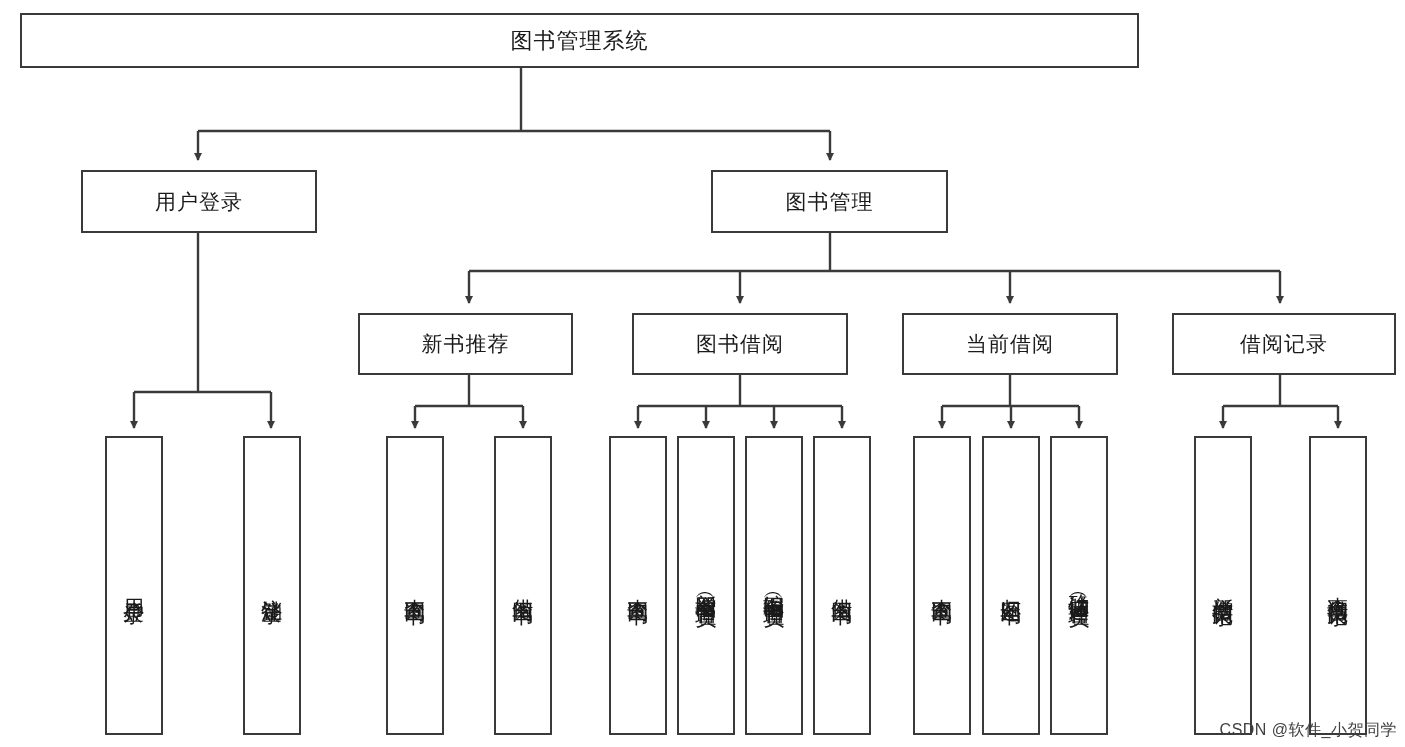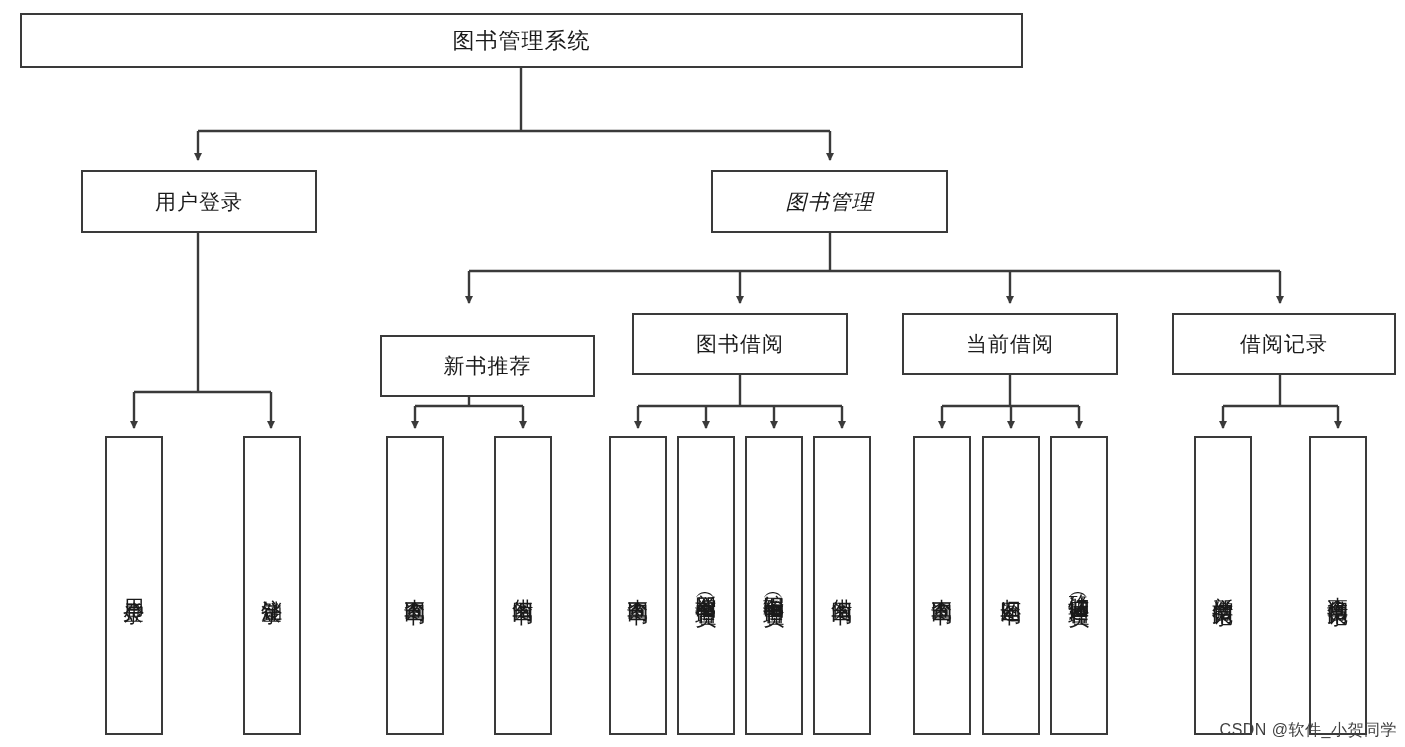--- a/index.html
+++ b/index.html
@@ -115,32 +115,32 @@
       <path d="M1011,406 L1011,428" marker-end="url(#arrow)"></path>
       <path d="M1079,406 L1079,428" marker-end="url(#arrow)"></path>
 
       <path d="M1280,375 L1280,406"></path>
       <path d="M1223,406 L1338,406"></path>
       <path d="M1223,406 L1223,428" marker-end="url(#arrow)"></path>
       <path d="M1338,406 L1338,428" marker-end="url(#arrow)"></path>
     </g>
   </svg>
 
-  <div class="node horiz" id="title-node" style="left:20px; top:13px; width:1003px; height:55px;">
+  <div class="node horiz" id="title-node" style="left:20px; top:13px; width:1119px; height:55px;">
     <span>图书管理系统</span>
   </div>
 
   <div class="node horiz" style="left:81px; top:170px; width:236px; height:63px;">
     <span>用户登录</span>
   </div>
-  <div class="node horiz" style="left:711px; top:170px; width:237px; height:63px;font-style:italic;">
+  <div class="node horiz" style="left:711px; top:170px; width:237px; height:63px;">
     <span>图书管理</span>
   </div>
 
-  <div class="node horiz" style="left:380px; top:313px; width:215px; height:62px;margin-top:22px;">
+  <div class="node horiz" style="left:358px; top:313px; width:215px; height:62px;">
     <span>新书推荐</span>
   </div>
   <div class="node horiz" style="left:632px; top:313px; width:216px; height:62px;">
     <span>图书借阅</span>
   </div>
   <div class="node horiz" style="left:902px; top:313px; width:216px; height:62px;">
     <span>当前借阅</span>
   </div>
   <div class="node horiz" style="left:1172px; top:313px; width:224px; height:62px;">
     <span>借阅记录</span>

